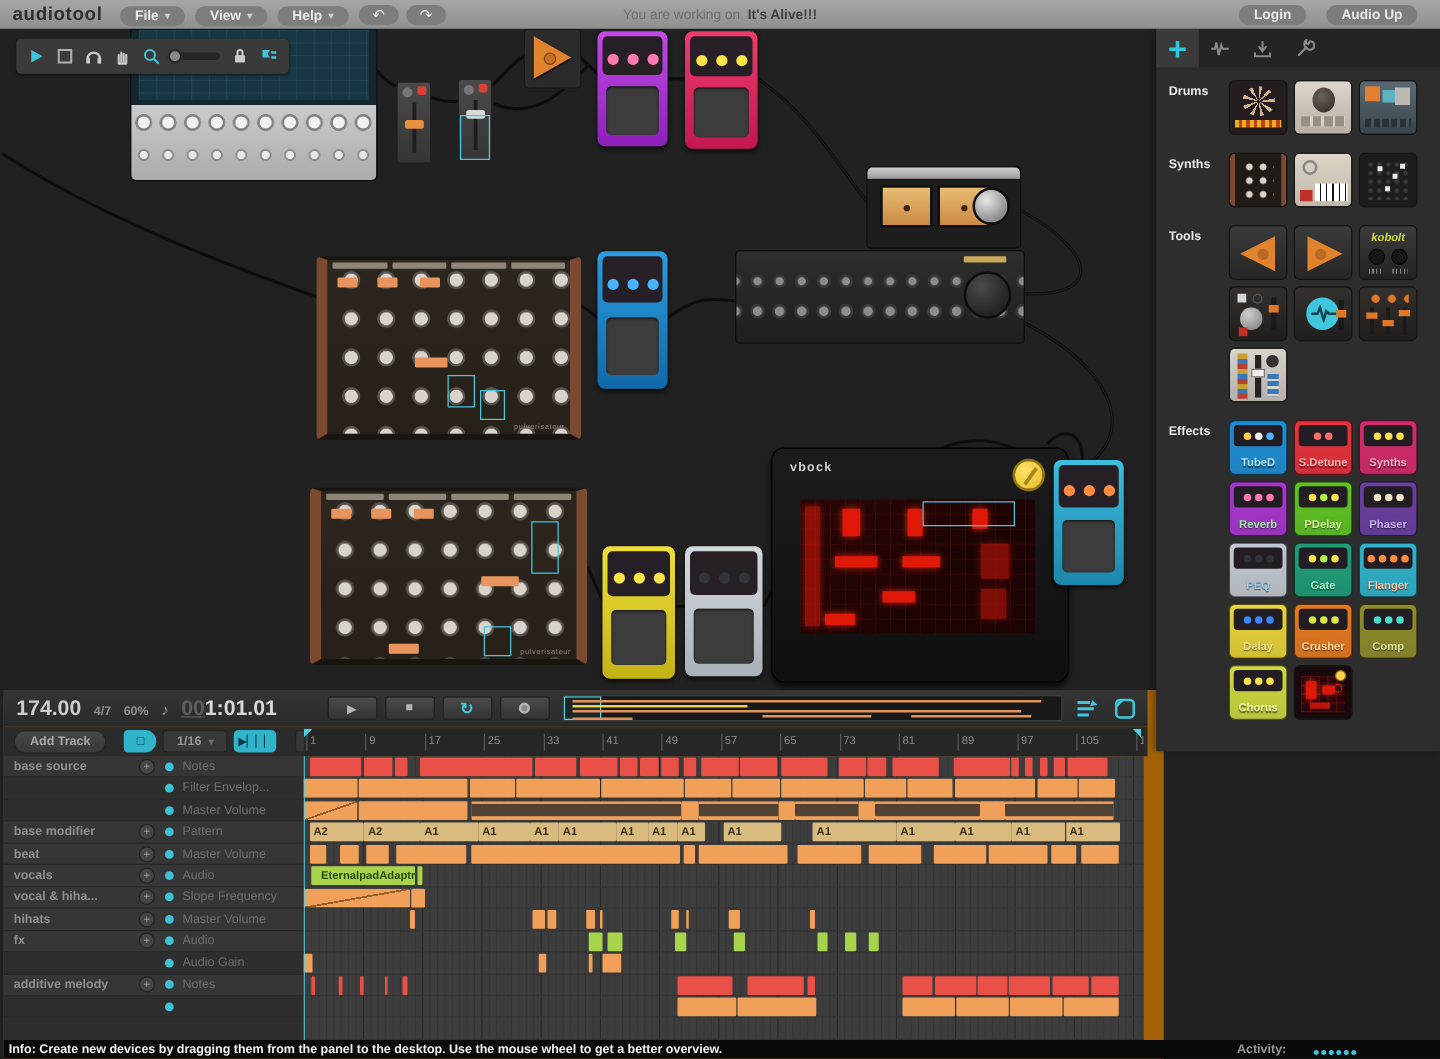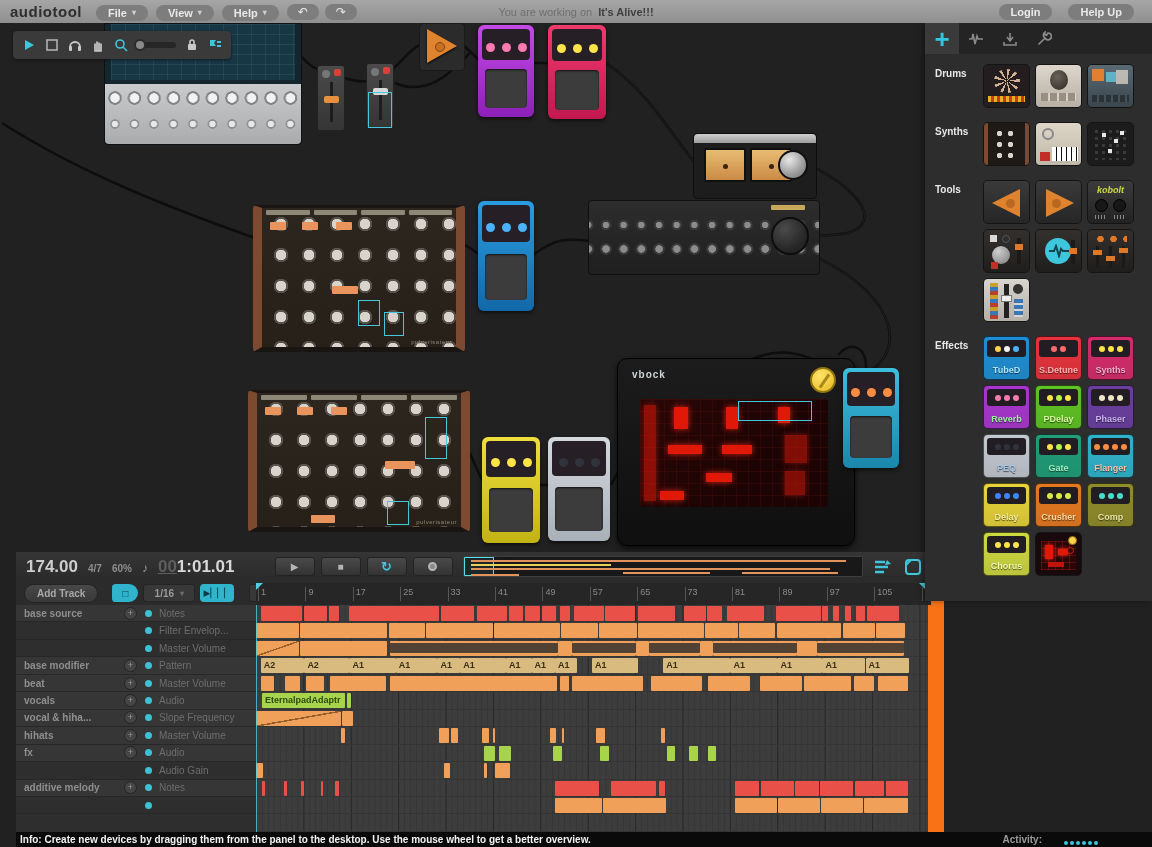--- a/index.html
+++ b/index.html
@@ -73,21 +73,21 @@
   
   #machiniste{left:617px;top:335px;width:238px;height:188px;background:linear-gradient(#1c1c1c,#0f0f0f);border-radius:10px;border:1px solid #000;box-shadow:0 3px 6px rgba(0,0,0,.7);}
   #mach-screen{position:absolute;left:22px;top:40px;right:26px;bottom:38px;background:#1f0505;border-radius:3px;overflow:hidden;
     background-image:linear-gradient(rgba(255,40,30,.08) 1px,transparent 1px),linear-gradient(90deg,rgba(255,40,30,.08) 1px,transparent 1px),linear-gradient(135deg,#2a0707 0%,#1d0404 60%);background-size:10px 12px,12px 12px,100% 100%;}
   .rled{position:absolute;background:#e01808;box-shadow:0 0 6px rgba(255,40,20,.8);}
   #mach-logo{position:absolute;left:14px;top:10px;color:#cfd4d6;font-size:10px;font-weight:bold;letter-spacing:1px;}
   #mach-badge{position:absolute;right:18px;top:8px;width:26px;height:26px;border-radius:50%;background:radial-gradient(circle at 35% 30%,#ffe36a,#e8b920);border:2px solid #8f7410;}
   #mach-badge:after{content:"";position:absolute;left:11px;top:4px;width:3px;height:16px;background:#a8881a;transform:rotate(35deg);}
   
   
-  #bottom{position:absolute;left:16px;top:552px;width:928px;height:295px;background:#f97316;}
+  #bottom{position:absolute;left:3px;top:552px;width:928px;height:295px;background:#a16207;}
   #transport{position:absolute;left:0;top:0;width:915px;height:29px;background:linear-gradient(#353535,#2a2a2a);display:flex;align-items:center;}
   #bpm-box{display:flex;align-items:baseline;gap:10px;padding:0 10px;color:#c8c8c8;}
   #bpm{font-size:17px;font-weight:bold;color:#cdcdcd;}
   .t-sm{font-size:10px;font-weight:bold;color:#8f8f8f;}
   #time{font-size:17px;font-weight:bold;color:#d8d8d8;}
   #time .dim{color:#5e5e5e;text-decoration:underline;}
   #note-ic{color:#9a9a9a;font-size:12px;}
   .tr-btn{width:40px;height:19px;background:linear-gradient(#4a4a4a,#333);border:1px solid #222;border-radius:3px;margin-right:6px;display:inline-flex;align-items:center;justify-content:center;color:#b5b5b5;font-size:10px;}
   .tr-btn.loop{color:#3ec6dc;font-size:13px;font-weight:bold;}
   .tr-btn.rec span{width:9px;height:9px;border:2px solid #b5b5b5;border-radius:50%;background:#8a8a8a;display:block;}
@@ -169,21 +169,21 @@
           <span class="caret">▾</span>
         </span></span>
     <span class="undo-pill">↶</span>
     <span class="undo-pill">↷</span>
     <span id="working"><span>You are working on</span><b>It's Alive!!!</b></span>
     <span id="menubar-right">
       <span class="menu-pill">
           <span>Login</span>
         </span>
       <span class="menu-pill">
-          <span>Help Up</span>
+          <span>Audio Up</span>
         </span>
     </span>
   </div>
 
   <div id="canvas">
     <svg id="cables" width="1152" height="529">
       <g fill="none" stroke="#0d0d0d" stroke-width="2.5" opacity="0.95">
         <path d="M2,100 C 80,150 170,185 255,215"></path>
         <path d="M300,32 C 320,55 320,40 330,52"></path>
         <path d="M345,55 C 390,70 400,30 420,22"></path>
@@ -891,21 +891,21 @@
             <div class="clip" style="left: 45.3%; width: 1.3%; background: rgb(240, 160, 88);"></div>
             <div class="clip" style="left: 47%; width: 10.6%; background: rgb(240, 160, 88);"></div>
             <div class="clip" style="left: 58.8%; width: 7.6%; background: rgb(240, 160, 88);"></div>
             <div class="clip" style="left: 67.3%; width: 6.2%; background: rgb(240, 160, 88);"></div>
             <div class="clip" style="left: 75%; width: 6.3%; background: rgb(240, 160, 88);"></div>
             <div class="clip" style="left: 81.6%; width: 6.9%; background: rgb(240, 160, 88);"></div>
             <div class="clip" style="left: 89%; width: 3%; background: rgb(240, 160, 88);"></div>
             <div class="clip" style="left: 92.5%; width: 4.5%; background: rgb(240, 160, 88);"></div>
           </div>
           <div class="lane">
-            <div class="clip green" style="left: 0.9%; width: 12.4%; background: rgb(168, 212, 76);">
+            <div class="clip green" style="left: 0.9%; width: 12.4%; background: rgb(168, 212, 76); text-align: right;">
               <span class="cl">EternalpadAdaptr</span>
             </div>
             <div class="clip green" style="left: 13.5%; width: 0.7%; background: rgb(168, 212, 76);"></div>
           </div>
           <div class="lane">
             <div class="clip ramp" style="left: 0%; width: 12.6%; background: linear-gradient(to right bottom, transparent 48%, rgba(60, 30, 5, 0.5) 48%, rgba(60, 30, 5, 0.5) 53%, transparent 53%) rgb(240, 160, 88);"></div>
             <div class="clip" style="left: 12.8%; width: 1.7%; background: rgb(240, 160, 88);"></div>
           </div>
           <div class="lane">
             <div class="clip" style="left: 12.6%; width: 0.7%; background: rgb(240, 160, 88);"></div>

